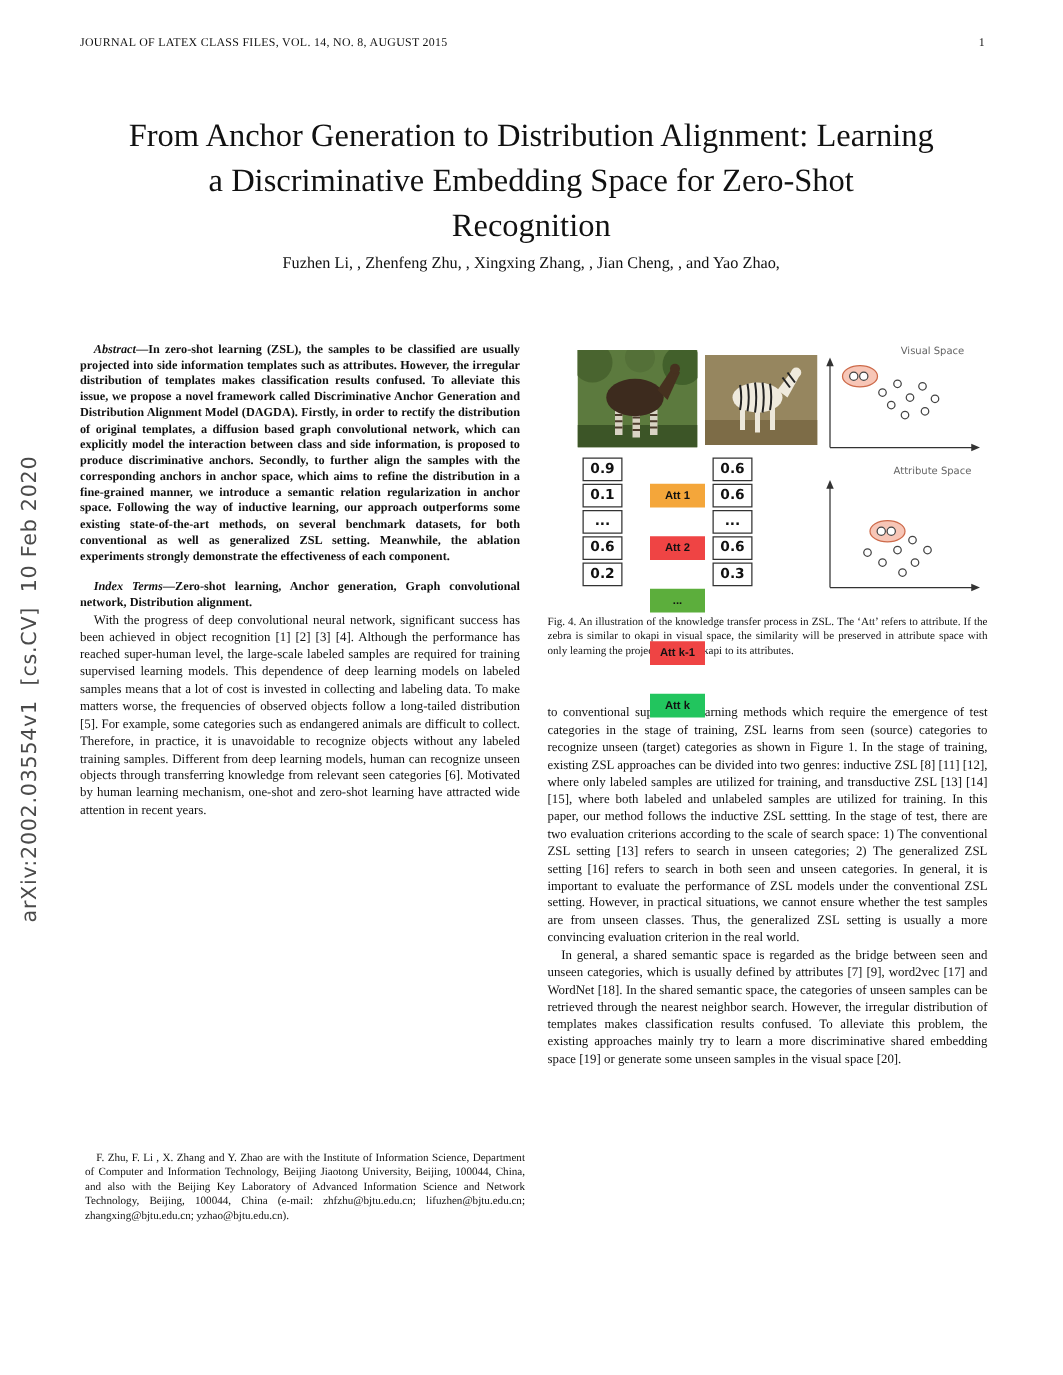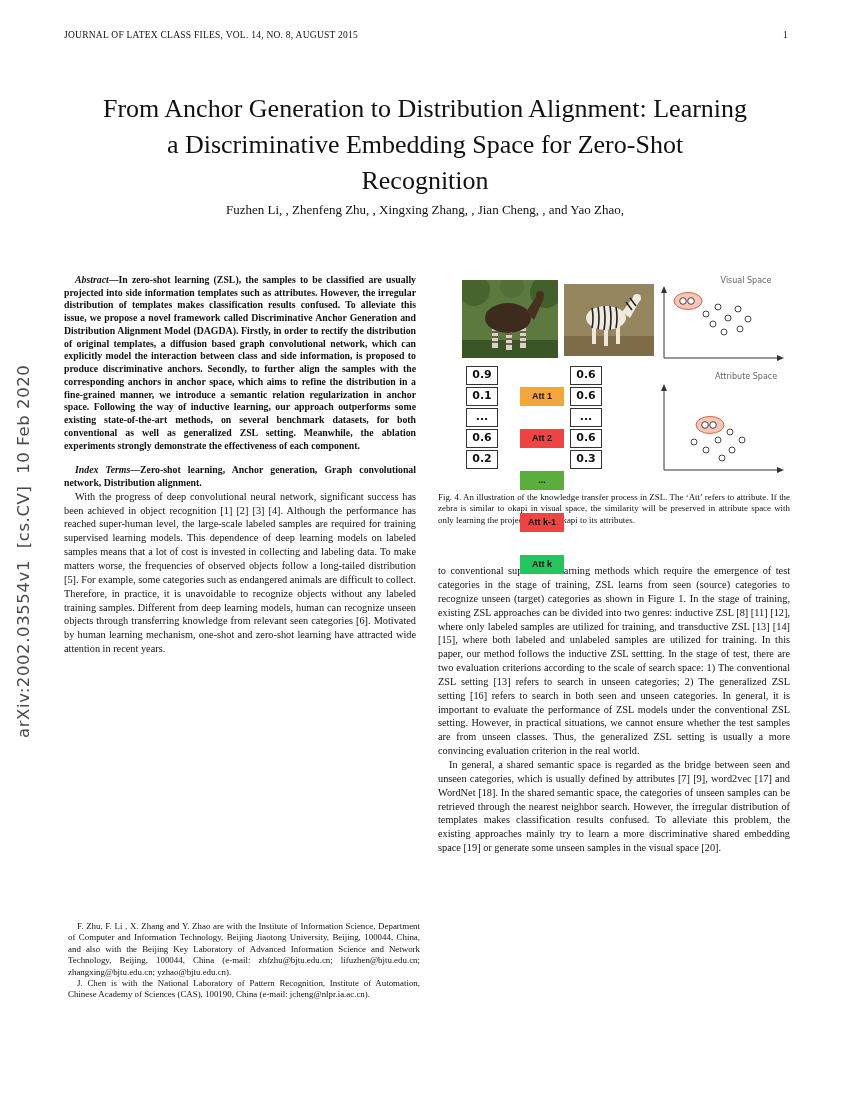--- a/index.html
+++ b/index.html
@@ -108,21 +108,20 @@
   <p class="abstract"><span class="lead-italic">Abstract</span><span>—In zero-shot learning (ZSL), the samples to be classified are usually projected into side information templates such as attributes. However, the irregular distribution of templates makes classification results confused. To alleviate this issue, we propose a novel framework called Discriminative Anchor Generation and Distribution Alignment Model (DAGDA). Firstly, in order to rectify the distribution of original templates, a diffusion based graph convolutional network, which can explicitly model the interaction between class and side information, is proposed to produce discriminative anchors. Secondly, to further align the samples with the corresponding anchors in anchor space, which aims to refine the distribution in a fine-grained manner, we introduce a semantic relation regularization in anchor space. Following the way of inductive learning, our approach outperforms some existing state-of-the-art methods, on several benchmark datasets, for both conventional as well as generalized ZSL setting. Meanwhile, the ablation experiments strongly demonstrate the effectiveness of each component.</span></p>
 
   <p class="indexterms"><span class="lead-italic">Index Terms</span><span>—Zero-shot learning, Anchor generation, Graph convolutional network, Distribution alignment.</span></p>
 
 
   <p class="body-par indent">With the progress of deep convolutional neural network, significant success has been achieved in object recognition [1] [2] [3] [4]. Although the performance has reached super-human level, the large-scale labeled samples are required for training supervised learning models. This dependence of deep learning models on labeled samples means that a lot of cost is invested in collecting and labeling data. To make matters worse, the frequencies of observed objects follow a long-tailed distribution [5]. For example, some categories such as endangered animals are difficult to collect. Therefore, in practice, it is unavoidable to recognize objects without any labeled training samples. Different from deep learning models, human can recognize unseen objects through transferring knowledge from relevant seen categories [6]. Motivated by human learning mechanism, one-shot and zero-shot learning have attracted wide attention in recent years.</p>
 </div>
 
 <div class="footnotes">
   <p>F. Zhu, F. Li , X. Zhang and Y. Zhao are with the Institute of Information Science, Department of Computer and Information Technology, Beijing Jiaotong University, Beijing, 100044, China, and also with the Beijing Key Laboratory of Advanced Information Science and Network Technology, Beijing, 100044, China (e-mail: zhfzhu@bjtu.edu.cn; lifuzhen@bjtu.edu.cn; zhangxing@bjtu.edu.cn; yzhao@bjtu.edu.cn).</p>
-  <p>J. Chen is with the National Laboratory of Pattern Recognition, Institute of Automation, Chinese Academy of Sciences (CAS), 100190, China (e-mail: jcheng@nlpr.ia.ac.cn).</p>
 </div>
 
 <div class="col col-right">
 
   <div class="figure">
 
     <div class="photo okapi">
       <svg viewBox="0 0 96 78">
         <rect width="96" height="78" fill="#5c7a3e"></rect>
         <circle cx="12" cy="10" r="16" fill="#49642f"></circle>

